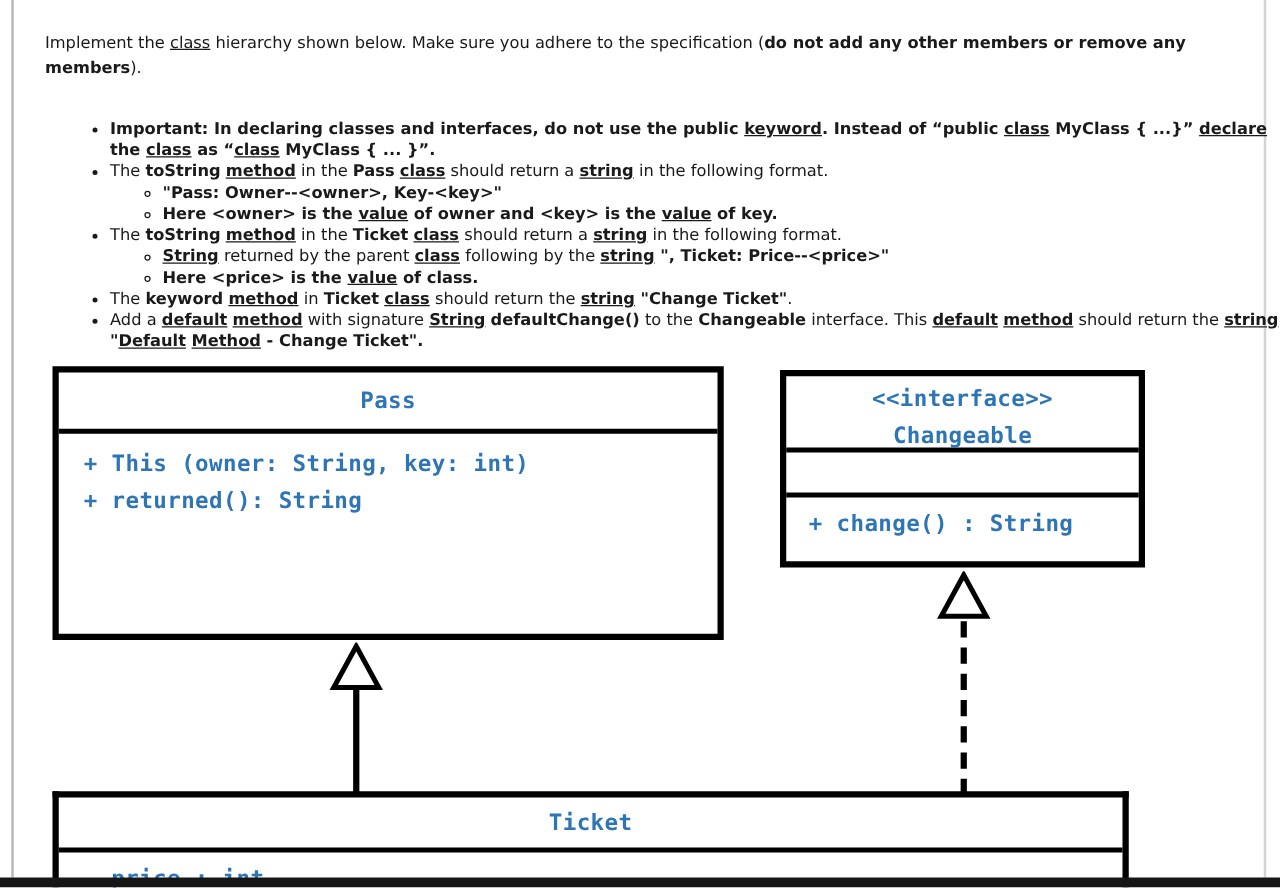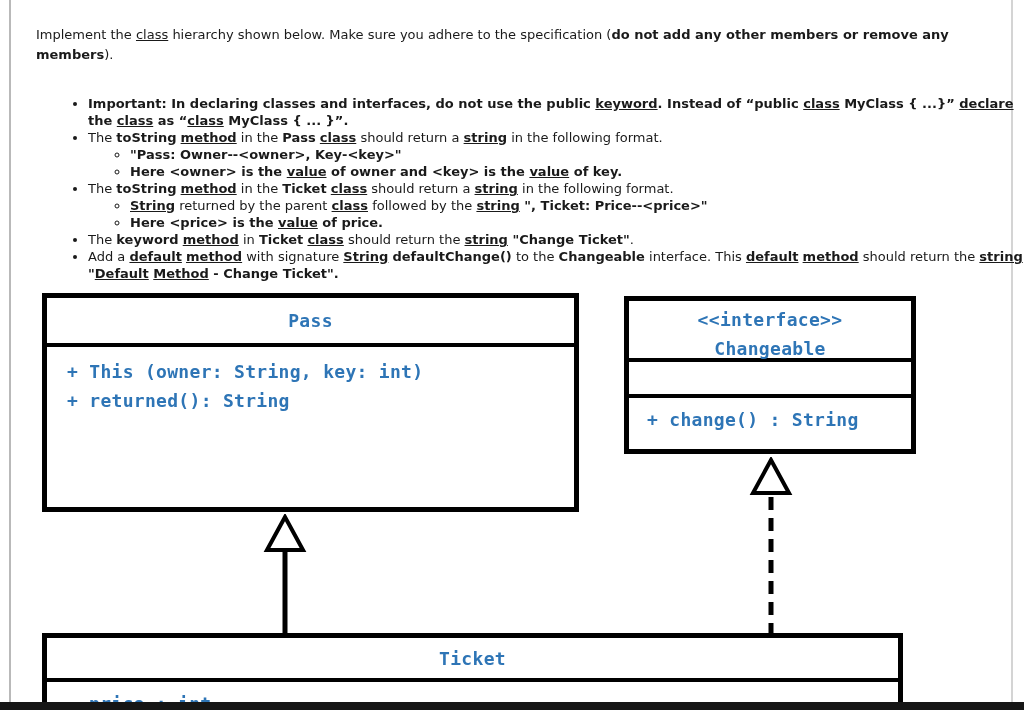--- a/index.html
+++ b/index.html
@@ -56,22 +56,22 @@
 
 <div class="content">
   <p class="intro"><span>Implement the </span><span class="u">class</span><span> hierarchy shown below. Make sure you adhere to the specification (</span><span class="b">do not add any other members or remove any members</span><span>).</span></p>
   <ul class="main-list" id="bullet-list">
       <li><span class="b">Important: In declaring classes and interfaces, do not use the public </span><span class="b u">keyword</span><span class="b">. Instead of “public </span><span class="b u">class</span><span class="b"> MyClass { ...}” </span><span class="b u">declare</span><span class="b"> the </span><span class="b u">class</span><span class="b"> as “</span><span class="b u">class</span><span class="b"> MyClass { ... }”.</span></li>
       <li><span>The </span><span class="b">toString</span><span> </span><span class="b u">method</span><span> in the </span><span class="b">Pass</span><span> </span><span class="b u">class</span><span> should return a </span><span class="b u">string</span><span> in the following format.</span><ul class="sub-list">
           <li><span class="b">"Pass: Owner--&lt;owner&gt;, Key-&lt;key&gt;"</span></li>
           <li><span class="b">Here &lt;owner&gt; is the </span><span class="b u">value</span><span class="b"> of owner and &lt;key&gt; is the </span><span class="b u">value</span><span class="b"> of key.</span></li>
         </ul></li>
       <li><span>The </span><span class="b">toString</span><span> </span><span class="b u">method</span><span> in the </span><span class="b">Ticket</span><span> </span><span class="b u">class</span><span> should return a </span><span class="b u">string</span><span> in the following format.</span><ul class="sub-list">
-          <li><span class="b u">String</span><span> returned by the parent </span><span class="b u">class</span><span> followed by the </span><span class="b u">string</span><span class="b"> ", Ticket: Price--&lt;price&gt;"</span></li>
-          <li><span class="b">Here &lt;price&gt; is the </span><span class="b u">value</span><span class="b"> of price.</span></li>
+          <li><span class="b u">String</span><span> returned by the parent </span><span class="b u">class</span><span> following by the </span><span class="b u">string</span><span class="b"> ", Ticket: Price--&lt;price&gt;"</span></li>
+          <li><span class="b">Here &lt;price&gt; is the </span><span class="b u">value</span><span class="b"> of class.</span></li>
         </ul></li>
       <li><span>The </span><span class="b">keyword</span><span> </span><span class="b u">method</span><span> in </span><span class="b">Ticket</span><span> </span><span class="b u">class</span><span> should return the </span><span class="b u">string</span><span class="b"> "Change Ticket"</span><span>.</span></li>
       <li><span>Add a </span><span class="b u">default</span><span> </span><span class="b u">method</span><span> with signature </span><span class="b u">String</span><span> </span><span class="b">defaultChange()</span><span> to the </span><span class="b">Changeable</span><span> interface. This </span><span class="b u">default</span><span> </span><span class="b u">method</span><span> should return the </span><span class="b u">string</span><span class="b"> "</span><span class="b u">Default</span><span class="b"> </span><span class="b u">Method</span><span class="b"> - Change Ticket".</span></li>
     </ul>
 </div>
 
 <div class="uml-box box-pass">
   <div class="sec sec-div pass-title center-row">Pass</div>
   <div class="sec pass-methods">
       <div class="uml-line">+ This (owner: String, key: int)</div>

